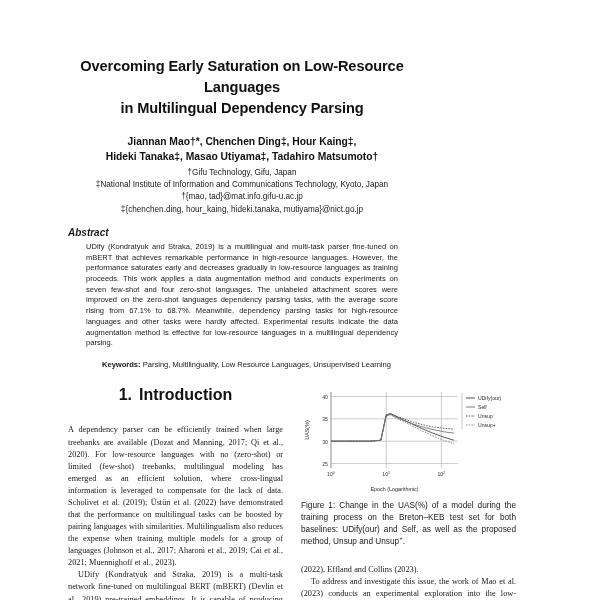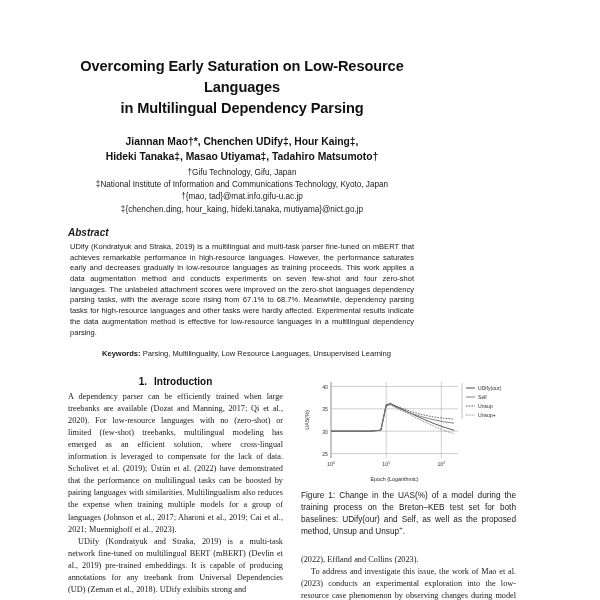--- a/index.html
+++ b/index.html
@@ -59,21 +59,21 @@
     font-size: 10px;
     font-weight: bold;
     margin: 11px 0 4px 0;
     font-style: italic;
   }
   .abstract-body {
     font-size: 7.55px;
     line-height: 1.42;
     text-align: justify;
     color: #191919;
-    margin: 0 2px;
+    margin: 0 18px;
   }
 
   .keywords {
     font-size: 7.55px;
     line-height: 1.4;
     margin: 11px 2px 0 2px;
     color: #191919;
   }
   .keywords b { font-weight: bold; margin-left: 32px; }
 
@@ -81,24 +81,24 @@
   .columns {
     display: flex;
     gap: 18px;
     margin-top: 16px;
   }
   .col {
     width: 215px;
     flex: 0 0 215px;
   }
   .section-head {
-    font-size: 10px;
-    font-weight: bold;
-    text-align: center;
-    margin: 0 0 4px 0;
+    font-size: 16px;
+    font-weight: bold;
+    text-align: center;
+    margin: 0 0 20px 0;
     color: #111;
   }
   .section-head .secnum { margin-right: 7px; }
   p.body {
     font-size: 8.25px;
     line-height: 1.465;
     text-align: justify;
     margin: 0;
     color: #191919;
     word-spacing: 0.2px;
@@ -129,21 +129,21 @@
 <body>
 
 <div class="page">
 
   <div class="title">
     <span class="title-line">Overcoming Early Saturation on Low-Resource Languages</span>
     <span class="title-line">in Multilingual Dependency Parsing</span>
   </div>
 
   <div class="authors">
-    <span class="aline">Jiannan Mao†*, Chenchen UDify‡, Hour Kaing‡,</span>
+    <span class="aline">Jiannan Mao†*, Chenchen Ding‡, Hour Kaing‡,</span>
     <span class="aline">Hideki Tanaka‡, Masao Utiyama‡, Tadahiro Matsumoto†</span>
   </div>
   <div class="affils">
     <span class="affline">†Gifu Technology, Gifu, Japan</span>
     <span class="affline">‡National Institute of Information and Communications Technology, Kyoto, Japan</span>
     <span class="affline">†{mao, tad}@mat.info.gifu-u.ac.jp</span>
     <span class="affline">‡{chenchen.ding, hour_kaing, hideki.tanaka, mutiyama}@nict.go.jp</span>
   </div>
 
   <div class="abstract-head">Abstract</div>

